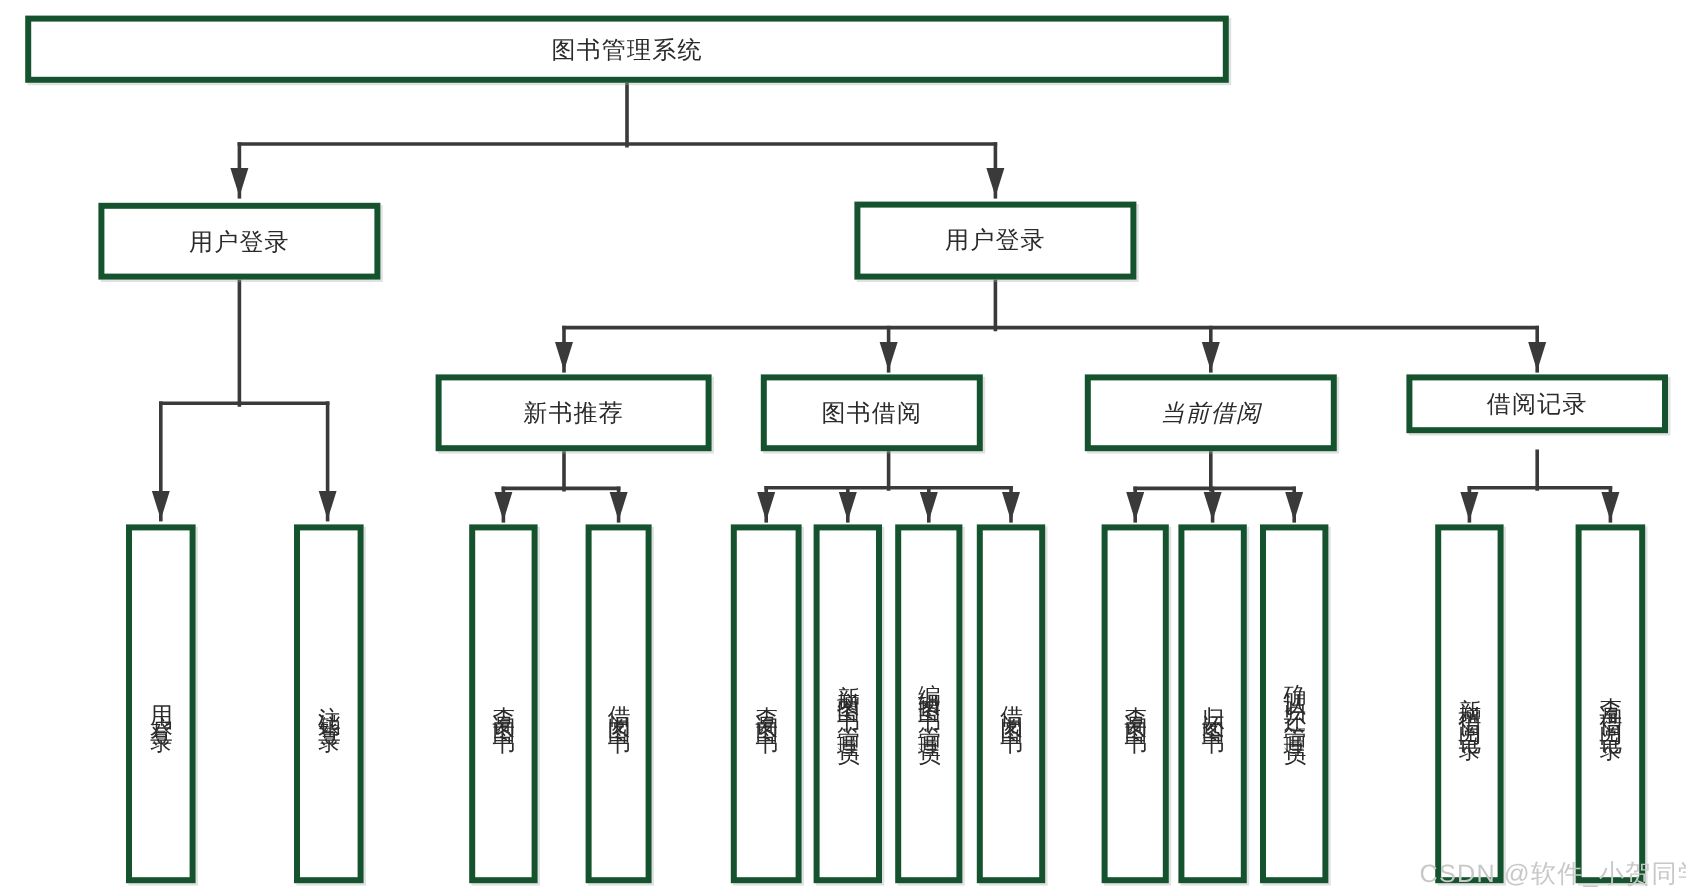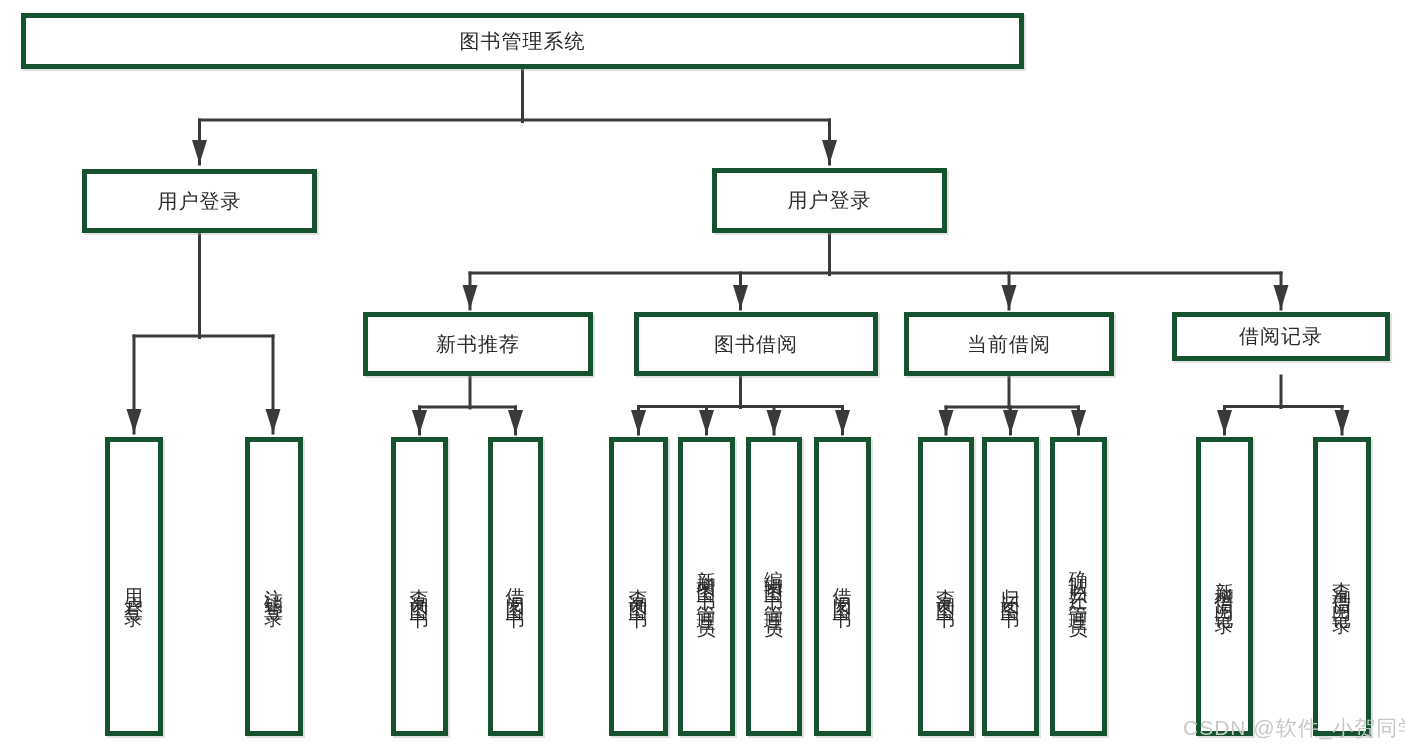--- a/index.html
+++ b/index.html
@@ -76,24 +76,24 @@
 <div class="node hnode" style="left:82px;top:169px;width:235px;height:64px;">
   <span>用户登录</span>
 </div>
 <div class="node hnode" style="left:712px;top:168px;width:235px;height:65px;">
   <span>用户登录</span>
 </div>
 
 <div class="node hnode" style="left:363px;top:312px;width:230px;height:64px;">
   <span>新书推荐</span>
 </div>
-<div class="node hnode" style="left:634px;top:312px;width:244px;height:64px;">
+<div class="node hnode" style="left:634px;top:312px;width:185px;height:64px;">
   <span>图书借阅</span>
 </div>
-<div class="node hnode" style="left:904px;top:312px;width:210px;height:64px;">
+<div class="node hnode" style="left:904px;top:312px;width:210px;height:64px;font-style:italic;">
   <span>当前借阅</span>
 </div>
 <div class="node hnode" style="left:1172px;top:312px;width:218px;height:49px;">
   <span>借阅记录</span>
 </div>
 
 <div class="node leaf" style="left:105px;width:58px;">
   <span>用户登录</span>
 </div>
 <div class="node leaf" style="left:245px;width:58px;">

